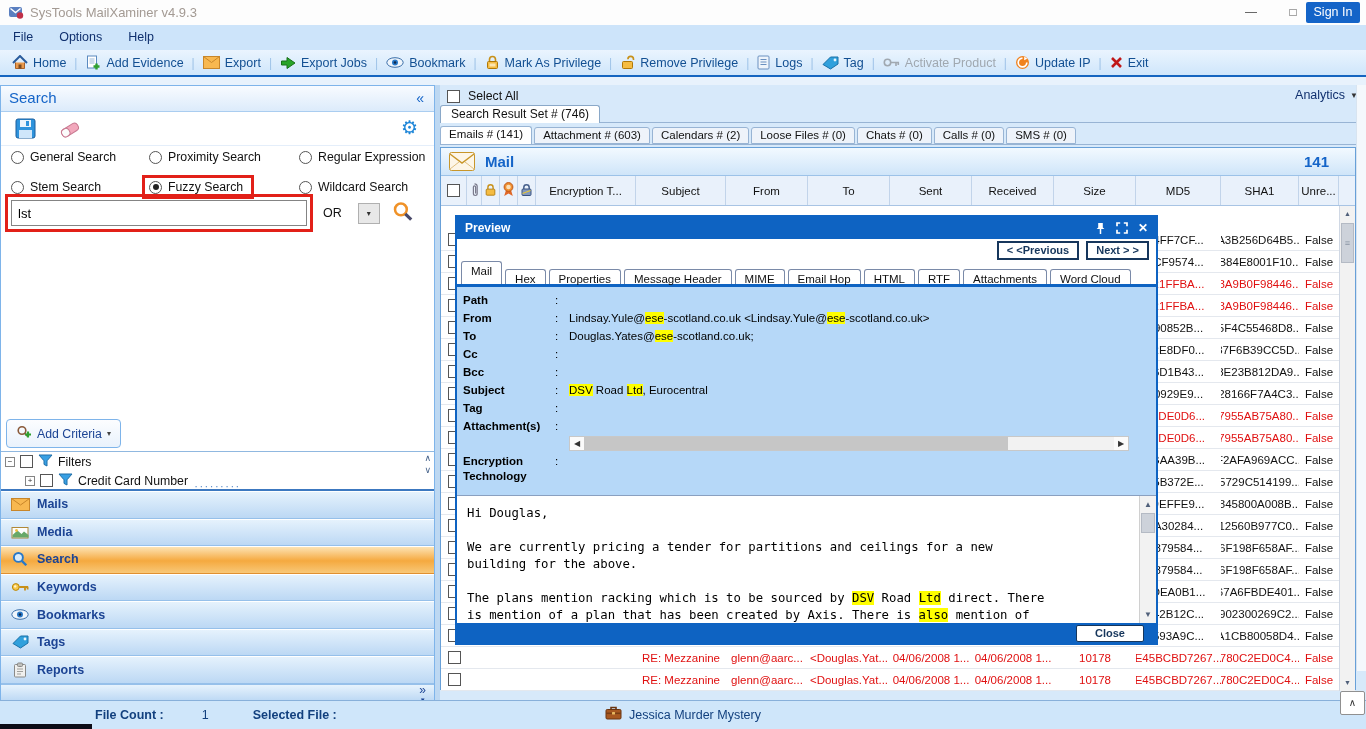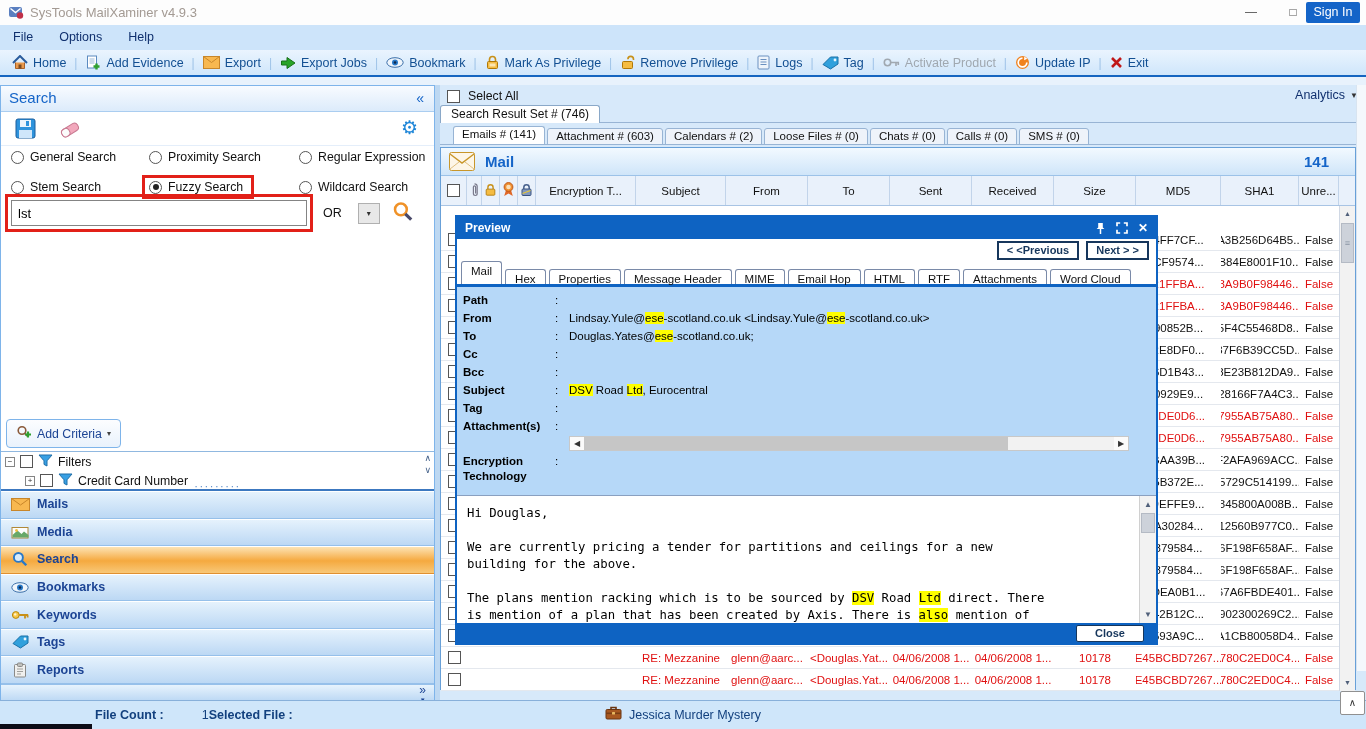--- a/index.html
+++ b/index.html
@@ -65,21 +65,21 @@
   .navstrip .ovf { position:absolute; right:8px; top:0; color:#1c4494; font-size:12px; line-height:10px; text-align:center; }
   .navstrip .ovf .d { font-size:6px; display:block; }
 
   
   .main { position:absolute; left:440px; top:85px; right:0; bottom:29px; background:#d7e9fa; }
   .selectrow { position:absolute; top:2px; left:0; height:18px; display:flex; align-items:center; gap:8px; padding-left:7px; font-size:12.3px; color:#111; }
   .analytics { position:absolute; right:8px; top:3px; display:flex; align-items:center; gap:5px; font-size:12.5px; color:#10306e; }
   .analytics .car { font-size:8px; color:#333; }
   .line1 { position:absolute; top:37px; left:0; right:0; height:1px; background:#98b4d4; }
   .resulttab { position:absolute; top:20px; left:0; height:18px; background:#fff; border:1px solid #8aa8c8; border-bottom:none; border-radius:3px 3px 0 0; padding:1px 10px 0; font-size:12px; color:#111; z-index:2; }
-  .subtabs { position:absolute; top:41px; left:0; height:19px; display:flex; align-items:flex-end;padding-left:13px; }
+  .subtabs { position:absolute; top:41px; left:0; height:19px; display:flex; align-items:center; }
   .subtab { margin-right:2px; padding:1px 8px 1px; border:1px solid #98b4d4; border-radius:3px 3px 0 0; background:#eef3fa; font-size:11.5px; color:#111; height:17px; white-space:nowrap; }
   .subtab.active { background:#fff; height:19px; border-bottom-color:#fff; }
   .line2 { position:absolute; top:59px; left:0; right:0; height:1px; background:#98b4d4; }
   .mailwrap { position:absolute; top:62px; left:0; width:916px; height:543px; border:1px solid #68a0d8; background:#fff; }
   .mailheader { position:relative; height:28px; background:linear-gradient(#f2f9ff,#cfe5f9); border-bottom:1px solid #9cc2e8; }
   .mailheader .mi { position:absolute; left:8px; top:4px; }
   .mailheader .mt { position:absolute; left:44px; top:5px; font-size:15px; font-weight:bold; color:#1464c8; }
   .mailheader .mc { position:absolute; right:26px; top:5px; font-size:15px; font-weight:bold; color:#1464c8; }
   .thead { display:flex; height:30px; background:#e9f1fb; border-bottom:1px solid #a8c4e4; }
   .th { display:flex; align-items:center; justify-content:center; border-right:1px solid #c2d4ea; font-size:11.5px; color:#111; overflow:hidden; white-space:nowrap; }
@@ -123,21 +123,21 @@
   .pscroll .arr.up{ top:1px; } .pscroll .arr.dn{ bottom:1px; }
   .pscroll .thumb { position:absolute; left:1px; top:17px; width:14px; height:20px; background:#cdd2da; border:1px solid #b4bac4; }
   .pbottom { height:20px; background:#0e63c2; display:flex; justify-content:flex-end; align-items:center; padding-right:12px; }
   .closebtn { width:68px; height:17px; background:#fff; border:1px solid #16365c; border-radius:2px; color:#16365c; font-size:11px; font-weight:bold; font-family:inherit; line-height:14px; }
 
   
   .statusbar { position:absolute; left:0; bottom:0; right:0; height:29px; background:#cfe6fa; border-top:1px solid #88b0da; }
   .statusbar .lf { position:absolute; left:95px; top:7px; display:flex; align-items:baseline; font-size:12.5px; color:#12407e; }
   .statusbar .lbl { font-weight:bold; }
   .statusbar .val { margin-left:38px; }
-  .statusbar .lbl2 { font-weight:bold; }
+  .statusbar .lbl2 { margin-left:44px; font-weight:bold; }
   .statusbar .ctr { position:absolute; left:50%; top:5px; transform:translateX(-50%); display:flex; align-items:center; gap:7px; font-size:12.5px; color:#12407e; }
   .corner-up { position:absolute; left:1340px; top:691px; width:25px; height:24px; background:#fff; border:1px solid #909090; border-radius:2px; text-align:center; font-size:10px; color:#333; line-height:22px; z-index:6; }
   .blackseg { position:absolute; left:0; bottom:0; width:92px; height:5px; background:#0c0c16; z-index:7; }
 
   .rstrip { position:absolute; right:0; top:85px; width:10px; height:586px; background:#f4f8fc; border-left:1px solid #d8e4f0; }
 </style>
 </head>
 <body>
 
 <div class="app">
@@ -399,37 +399,37 @@
           <span class="ni">
             <svg width="16" height="16" viewBox="0 0 15 15">
               <circle cx="6" cy="6" r="4.2" fill="#d8ecfc" stroke="#2878c8" stroke-width="1.8"></circle>
               <path d="M9.2 9.2l4.2 4.2" stroke="#2878c8" stroke-width="2.2"></path>
             </svg>
           </span>
           <span class="nl">Search</span>
         </div>
         <div class="nav-item">
           <span class="ni">
+            <svg width="18" height="10" viewBox="0 0 18 10">
+              <circle cx="4.8" cy="5" r="3.4" fill="#f8c84a" stroke="#b8860b"></circle>
+              <circle cx="4.2" cy="4.4" r="1.2" fill="#fff4d0"></circle>
+              <path d="M8.2 5h9M14 5v3.4M16.6 5v2.6" stroke="#c89018" stroke-width="1.8"></path>
+            </svg>
+          </span>
+          <span class="nl">Keywords</span>
+        </div>
+        <div class="nav-item">
+          <span class="ni">
             <svg width="18" height="11" viewBox="0 0 18 11">
               <ellipse cx="9" cy="5.5" rx="8.2" ry="4.8" fill="#f0f6fc" stroke="#3a6ea8"></ellipse>
               <circle cx="9" cy="5.5" r="3" fill="#2878c8"></circle>
               <circle cx="9" cy="5.5" r="1.3" fill="#10284a"></circle>
             </svg>
           </span>
           <span class="nl">Bookmarks</span>
-        </div>
-        <div class="nav-item">
-          <span class="ni">
-            <svg width="18" height="10" viewBox="0 0 18 10">
-              <circle cx="4.8" cy="5" r="3.4" fill="#f8c84a" stroke="#b8860b"></circle>
-              <circle cx="4.2" cy="4.4" r="1.2" fill="#fff4d0"></circle>
-              <path d="M8.2 5h9M14 5v3.4M16.6 5v2.6" stroke="#c89018" stroke-width="1.8"></path>
-            </svg>
-          </span>
-          <span class="nl">Keywords</span>
         </div>
         <div class="nav-item">
           <span class="ni">
             <svg width="17" height="14" viewBox="0 0 17 14">
               <path d="M1 8.5 8.5 1H16v7L8.5 13z" fill="#30a0dc" stroke="#1870a8"></path>
               <circle cx="13" cy="4" r="1.4" fill="#e8f4fc"></circle>
             </svg>
           </span>
           <span class="nl">Tags</span>
         </div>

